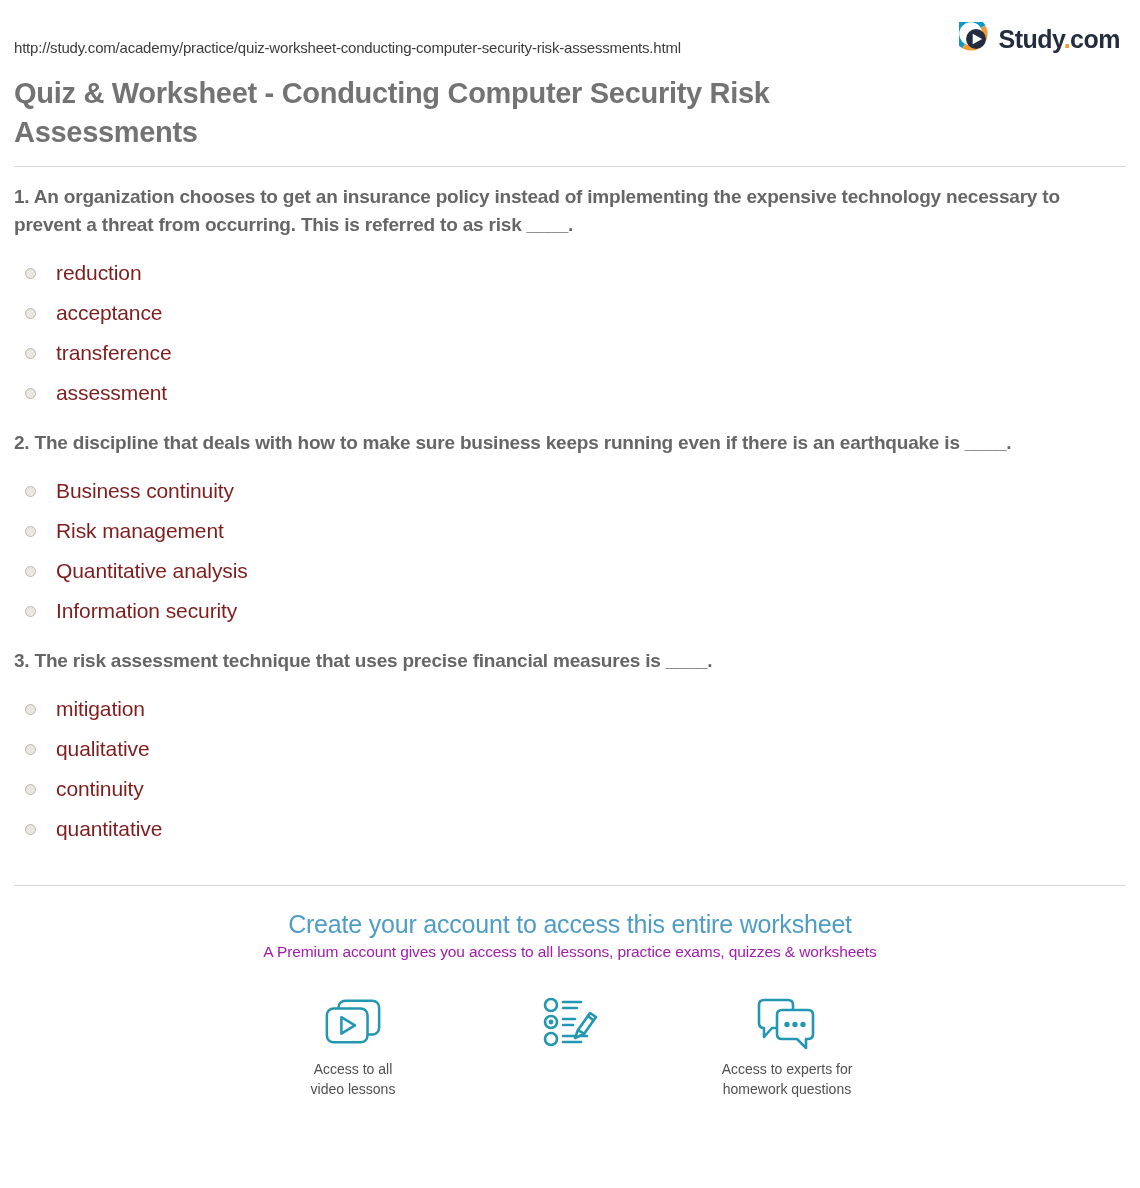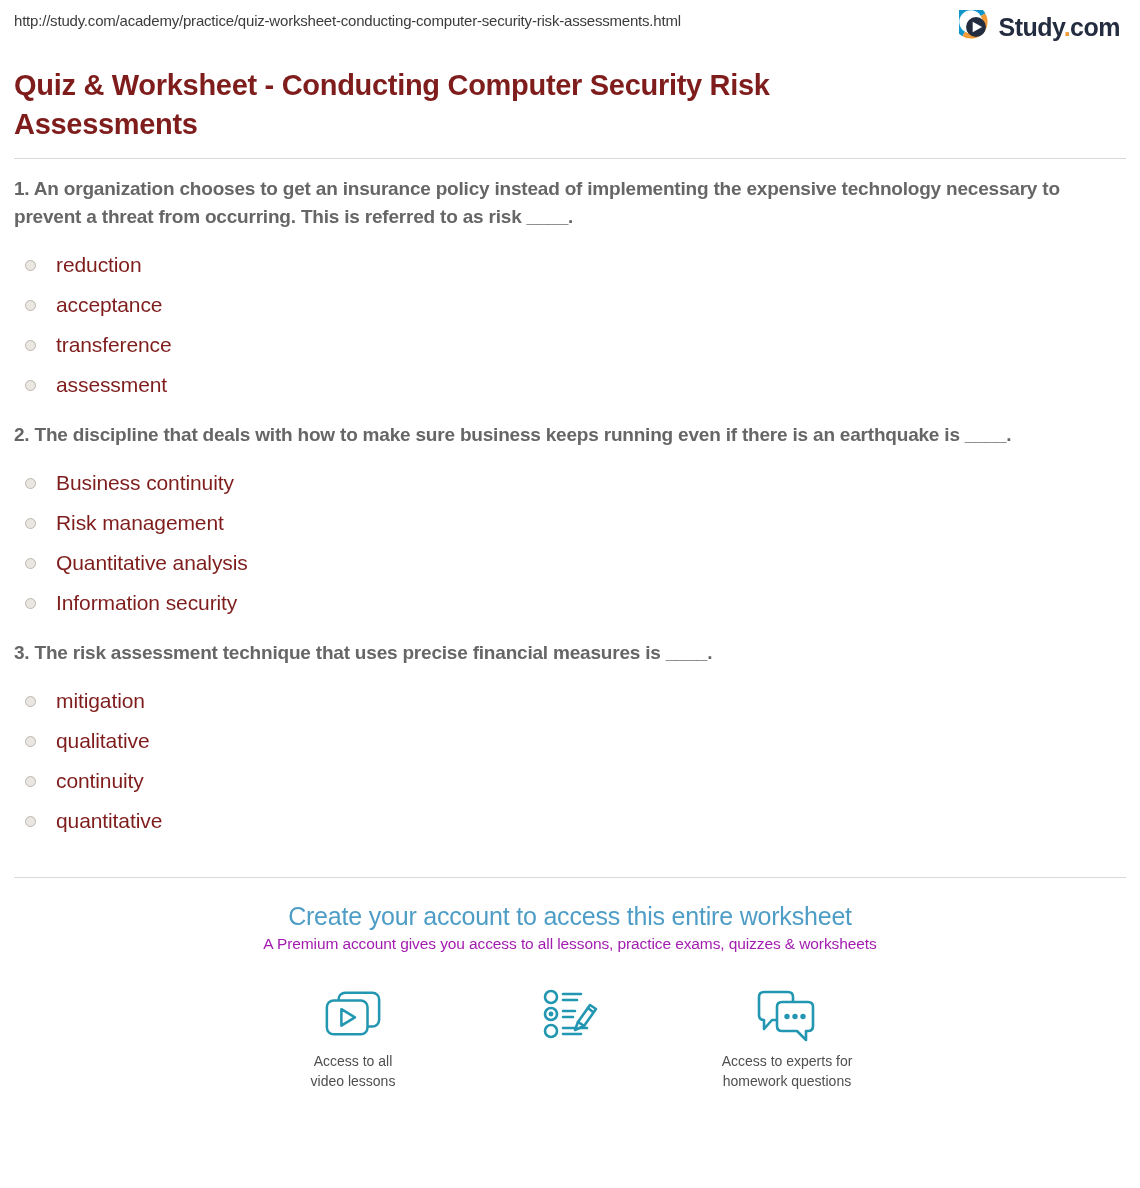--- a/index.html
+++ b/index.html
@@ -10,21 +10,21 @@
     margin: 0 auto;
     font-family: "Liberation Sans", "DejaVu Sans", sans-serif;
     color: #5e5e5e;
   }
   .page { padding: 0 14px; }
 
   
   .header {
     display: flex;
     justify-content: space-between;
-    align-items: flex-start;
+    align-items: flex-end;
     padding-top: 10px;
     height: 56px;
     gap: 20px;
   }
   .url-text {
     font-size: 15px;
     color: #3c3c3c;
     letter-spacing: -0.2px;
     padding-top: 2px;
   }
@@ -40,27 +40,27 @@
     font-size: 25px;
     font-weight: bold;
     color: #232d3f;
     letter-spacing: -0.5px;
     line-height: 1;
   }
   .logo-dot { color: #f09b36; }
 
   
   .page-title {
-    margin-top: 10px;
+    margin-top: 18px;
     max-width: 900px;
     font-size: 29px;
     line-height: 39px;
     font-weight: bold;
     letter-spacing: -0.3px;
-    color: #7f1d1d;
+    color: #737373;
   }
   .divider {
     border: none;
     border-top: 1px solid #d9d9d9;
     margin-top: 14px;
   }
 
   
   .question { margin-top: 16px; }
   .question-text {

